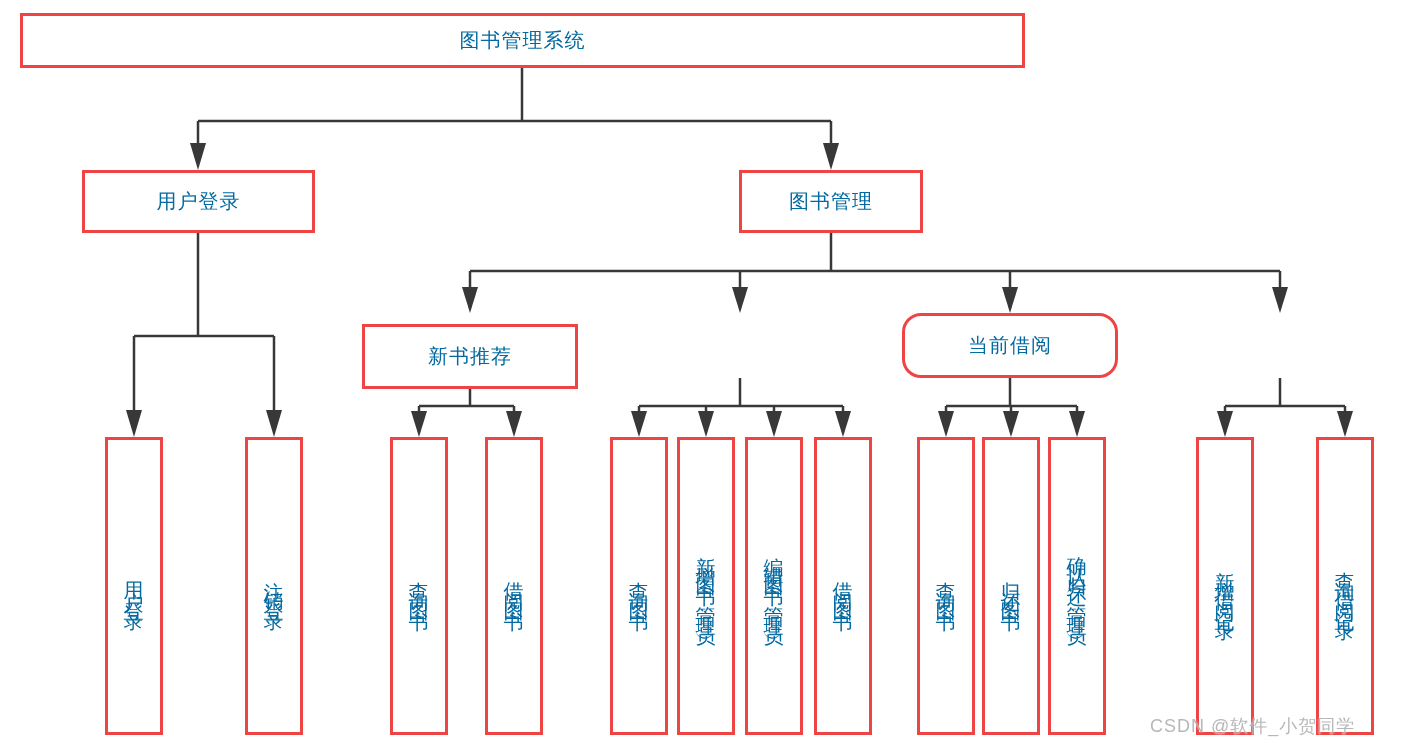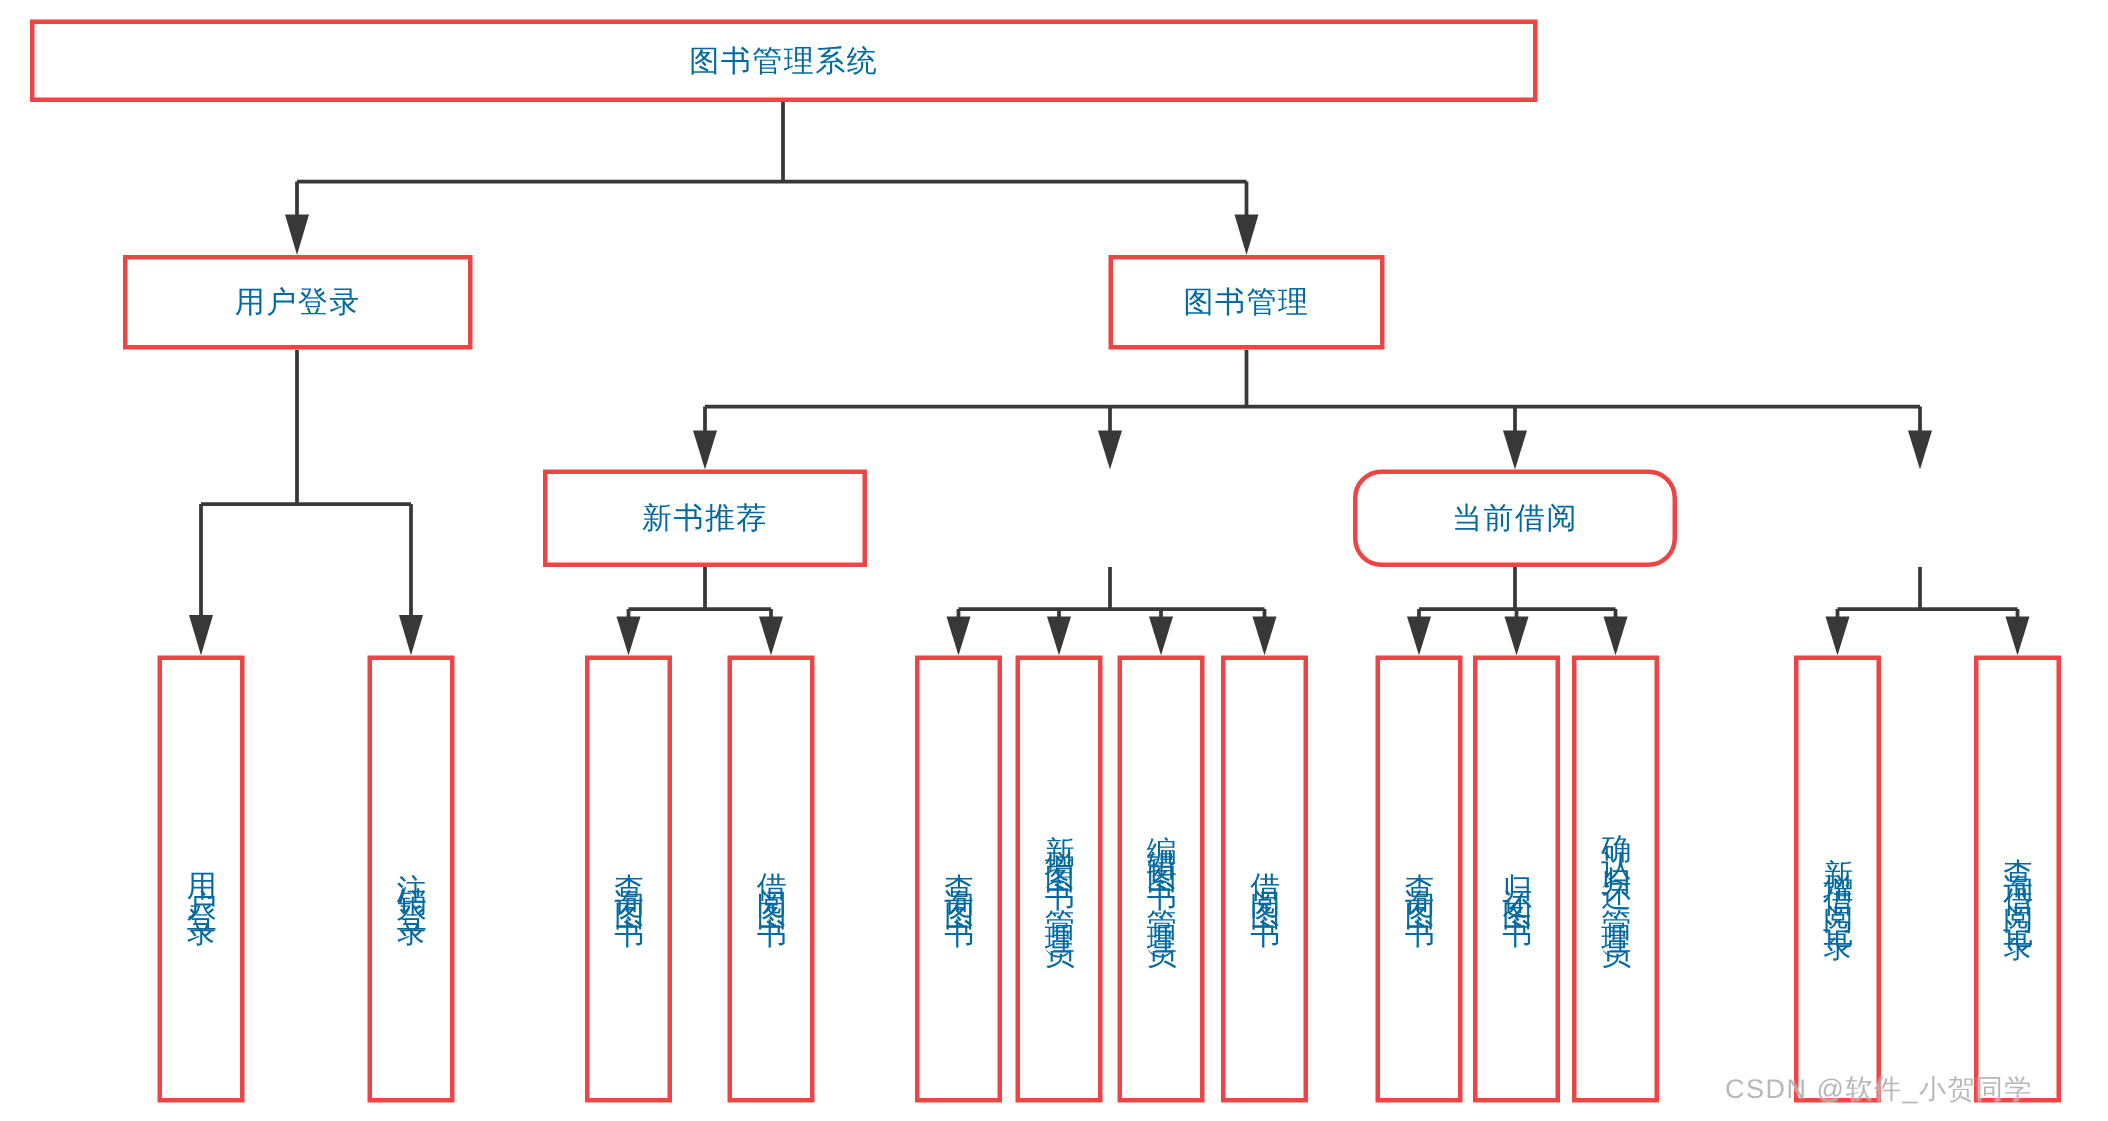--- a/index.html
+++ b/index.html
@@ -36,21 +36,21 @@
     letter-spacing: 1px;
     z-index: 2;
   }
   
   .node.root   { left: 20px;  top: 13px;  width: 1005px; height: 55px; }
   
   .node.l2-login { left: 82px;  top: 170px; width: 233px; height: 63px; }
   .node.l2-mgmt  { left: 715px; top: 170px; width: 184px; height: 63px; margin-left: 24px; }
   
   .node.l3 { top: 313px; width: 216px; height: 65px; }
-  .node.l3-recommend { left: 362px; }
+  .node.l3-recommend { left: 362px; margin-top: 11px; }
   .node.l3-borrow    { left: 632px; }
   .node.l3-current   { left: 902px; border-radius: 19px; }
   .node.l3-records   { left: 1172px; }
   
   .node.vert { top: 437px; width: 58px; height: 298px; }
   .node.vert .vtext {
     writing-mode: vertical-rl;
     text-orientation: mixed;
     font-size: 20px;
     line-height: 1;

